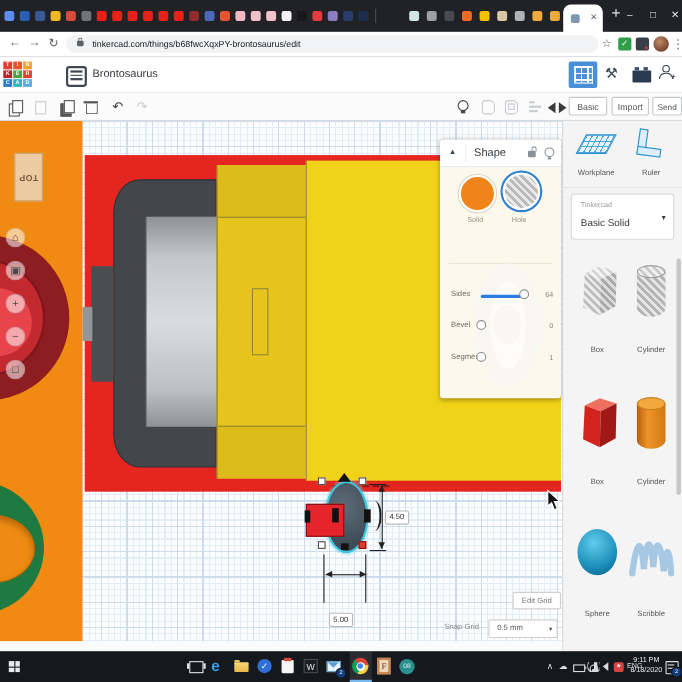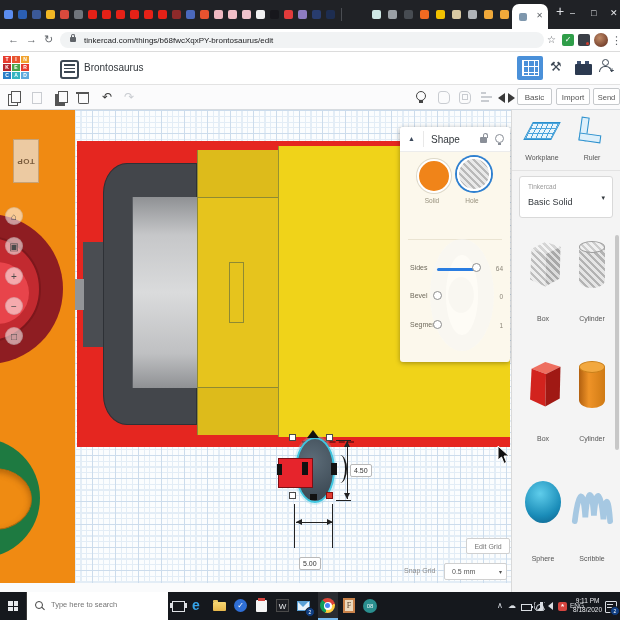--- a/index.html
+++ b/index.html
@@ -511,24 +511,20 @@
 
   <div id="bottomstrip"></div>
 
   <div id="taskbar">
     <div class="abs" style="left:0;top:0;width:26px;height:28px;">
       <span class="ws1" style="left:8px;top:9px;"></span>
         <span class="ws1" style="left:13.5px;top:9px;"></span>
       <span class="ws1" style="left:8px;top:14.5px;"></span>
         <span class="ws1" style="left:13.5px;top:14.5px;"></span>
     </div>
-    <div id="tb-search">
-      <div class="mag"></div>
-      <input placeholder="Type here to search" style="">
-    </div>
     <div class="tbico" style="left:168px;">
         <div class="taskview"></div>
       </div>
     <div class="tbico" style="left:189px;">
         <div class="edge-e">e</div>
       </div>
     <div class="tbico" style="left:210px;">
         <div class="folder"></div>
       </div>
     <div class="tbico" style="left:231px;">

